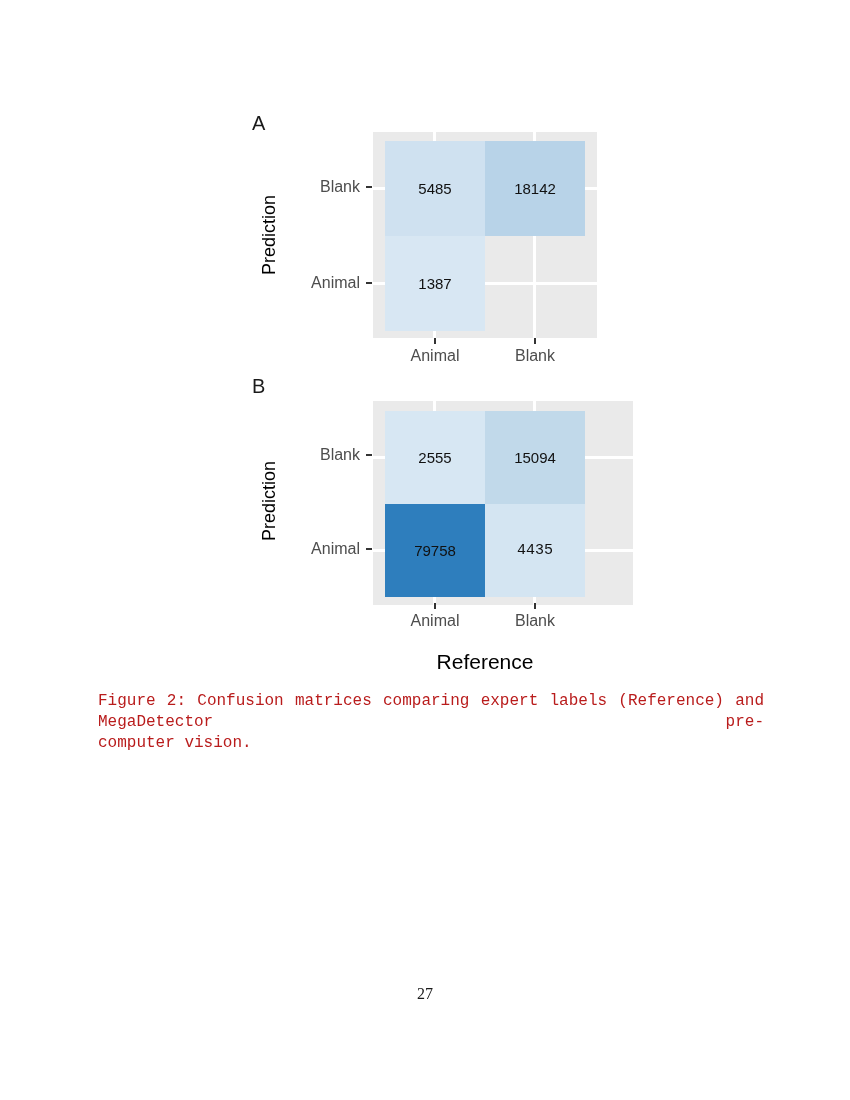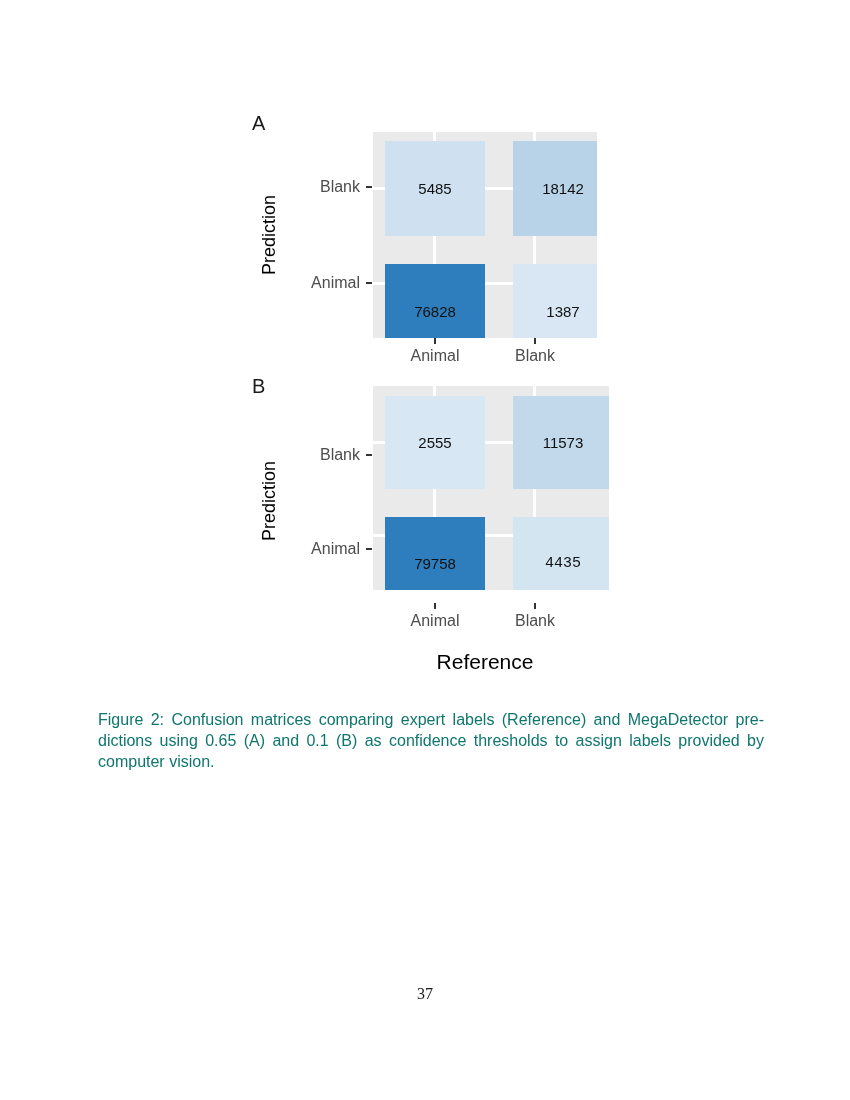--- a/index.html
+++ b/index.html
@@ -32,33 +32,33 @@
   .tick-mark.h { width:6px; height:2px; }
   .tick-mark.v { width:2px; height:6px; }
 
   .plot-panel {
     position:absolute; background:#eaeaea; overflow:hidden;
   }
   .gridline { position:absolute; background:#ffffff; }
   .gridline.v { width:3px; top:0; bottom:0; }
   .gridline.h { height:3px; left:0; right:0; }
 
-  .tiles { position:absolute; display:grid;gap:28px; }
+  .tiles { position:absolute; display:grid; }
   .tiles-a { left:12px; top:9px;  width:200px; height:190px;
              grid-template-columns:100px 100px; grid-template-rows:95px 95px; }
   .tiles-b { left:12px; top:10px; width:200px; height:186px;
              grid-template-columns:100px 100px; grid-template-rows:93px 93px; }
   .cell {
     display:flex; align-items:center; justify-content:center;
   }
   .cell-value { font-size:15px; color:#111111; }
 
   .caption {
-    position:absolute; left:98px; top:709px; width:666px;
-    font-family:Liberation Sans, sans-serif; font-size:16px; color:#0f766e;
+    position:absolute; left:98px; top:691px; width:666px;
+    font-family:Liberation Mono, monospace; font-size:16px; color:#b91c1c;
     line-height:21px;
   }
   .caption-line { text-align:justify; text-align-last:justify; }
   .caption-line.last { text-align:left; text-align-last:left; }
 
   .page-number {
     position:absolute; left:0; top:985px; width:850px; text-align:center;
     font-family:"Liberation Serif", serif; font-size:16px; color:#1a1a1a;
   }
 </style>
@@ -83,23 +83,20 @@
     <div class="gridline h" style="top:55px;"></div>
     <div class="gridline h" style="top:150px;"></div>
 
     <div class="tiles tiles-a">
       <div class="cell" style="background-color: rgb(207, 225, 240);">
         <span class="cell-value">5485</span>
       </div>
       <div class="cell" style="background-color: rgb(184, 211, 232);">
         <span class="cell-value">18142</span>
       </div>
-      <div class="cell" style="background-color: rgb(46, 126, 189);">
-        <span class="cell-value">76828</span>
-      </div>
       <div class="cell" style="background-color: rgb(216, 231, 243);">
         <span class="cell-value">1387</span>
       </div>
     </div>
   </div>
 
   <div class="tick-mark v" style="left:434px; top:338px;"></div>
   <div class="tick-mark v" style="left:534px; top:338px;"></div>
 
   <div class="tick-label xl" style="left:385px; top:346px;">Animal</div>
@@ -108,51 +105,50 @@
   <div class="panel-tag" style="left:252px; top:375px;">B</div>
 
   <div class="y-axis-title" style="left:269px; top:501px;">Prediction</div>
 
   <div class="tick-label yl" style="left:260px; top:445px;">Blank</div>
   <div class="tick-label yl" style="left:260px; top:539px;">Animal</div>
 
   <div class="tick-mark h" style="left:366px; top:454px;"></div>
   <div class="tick-mark h" style="left:366px; top:548px;"></div>
 
-  <div class="plot-panel" style="left:373px; top:386px; width:236px; height:204px;">
+  <div class="plot-panel" style="left:373px; top:401px; width:260px; height:204px;">
     <div class="gridline v" style="left:60px;"></div>
     <div class="gridline v" style="left:160px;"></div>
     <div class="gridline h" style="top:55px;"></div>
     <div class="gridline h" style="top:148px;"></div>
 
     <div class="tiles tiles-b">
       <div class="cell" style="background-color: rgb(215, 231, 243);">
         <span class="cell-value">2555</span>
       </div>
       <div class="cell" style="background-color: rgb(193, 217, 234);">
-        <span class="cell-value">11573</span>
+        <span class="cell-value">15094</span>
       </div>
       <div class="cell" style="background-color: rgb(46, 126, 189);">
         <span class="cell-value">79758</span>
       </div>
       <div class="cell" style="background-color: rgb(212, 229, 242); font-family: Liberation Mono, monospace;">
         <span class="cell-value">4435</span>
       </div>
     </div>
   </div>
 
   <div class="tick-mark v" style="left:434px; top:603px;"></div>
   <div class="tick-mark v" style="left:534px; top:603px;"></div>
 
   <div class="tick-label xl" style="left:385px; top:611px;">Animal</div>
   <div class="tick-label xl" style="left:485px; top:611px;">Blank</div>
 
   <div class="x-axis-title" style="left:373px; top:650px; width:224px;">Reference</div>
 
   <div class="caption">
     <div class="caption-line">Figure 2: Confusion matrices comparing expert labels (Reference) and MegaDetector pre-</div>
-    <div class="caption-line">dictions using 0.65 (A) and 0.1 (B) as confidence thresholds to assign labels provided by</div>
     <div class="caption-line last">computer vision.</div>
   </div>
 
-  <div class="page-number">37</div>
+  <div class="page-number">27</div>
 
 </div>
 
 </body></html>

